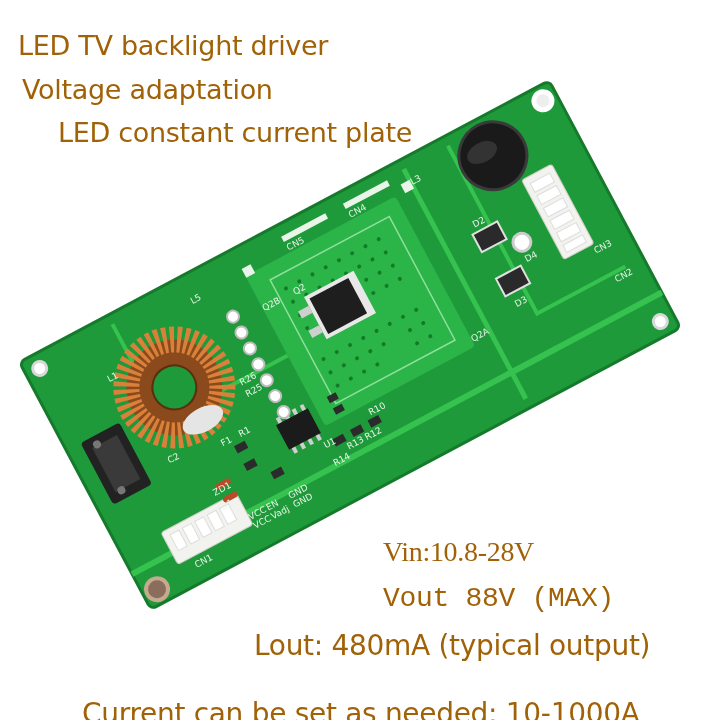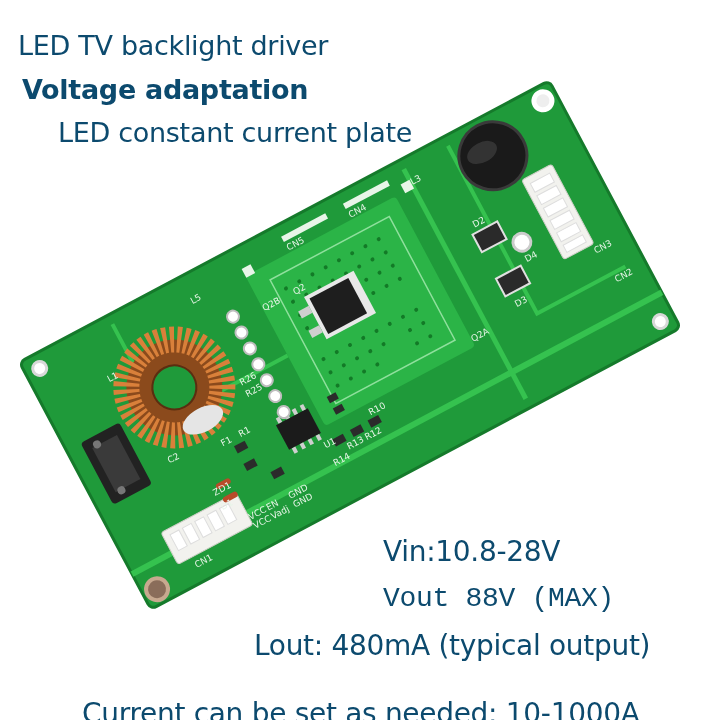--- a/index.html
+++ b/index.html
@@ -1,24 +1,24 @@
 <!DOCTYPE html>
 <html><head>
   <meta charset="utf-8">
   <style>
     html, body { margin: 0; padding: 0; }
     body {
       width: 720px; height: 720px; background: #ffffff; position: relative; overflow: hidden;
       font-family: "DejaVu Sans", "Liberation Sans", sans-serif; color: #111;
     }
-    .caption { position: absolute; white-space: nowrap; font-size: 27px; line-height: 1; letter-spacing: -0.3px; color: #0c4a6e; }
+    .caption { position: absolute; white-space: nowrap; font-size: 27px; line-height: 1; letter-spacing: -0.3px; color: #a16207; }
     .c-top1 { left: 18px; top: 32px; }
-    .c-top2 { left: 22px; top: 76px; font-weight: bold; }
+    .c-top2 { left: 22px; top: 76px; }
     .c-top3 { left: 22px; top: 119px; margin-left: 36px; }
-    .c-b1 { left: 383px; top: 538px; font-size: 28px; }
+    .c-b1 { left: 383px; top: 538px; font-size: 28px; font-family: Liberation Serif, serif; }
     .c-b2 { left: 383px; top: 585px; font-size: 28px; font-family: Liberation Mono, monospace; }
     .c-b3 { left: 254px; top: 632px; font-size: 28px; text-align: center; }
     .c-b4 { left: 82px;  top: 678px; font-size: 28px; margin-top: 22px; }
     #board { position: absolute; left: 0; top: 0; width: 720px; height: 720px; }
   </style>
 </head>
 <body>
 
 <svg id="board" viewBox="0 0 720 720" xmlns="http://www.w3.org/2000/svg">
   <g transform="translate(350,345) rotate(-28)">

